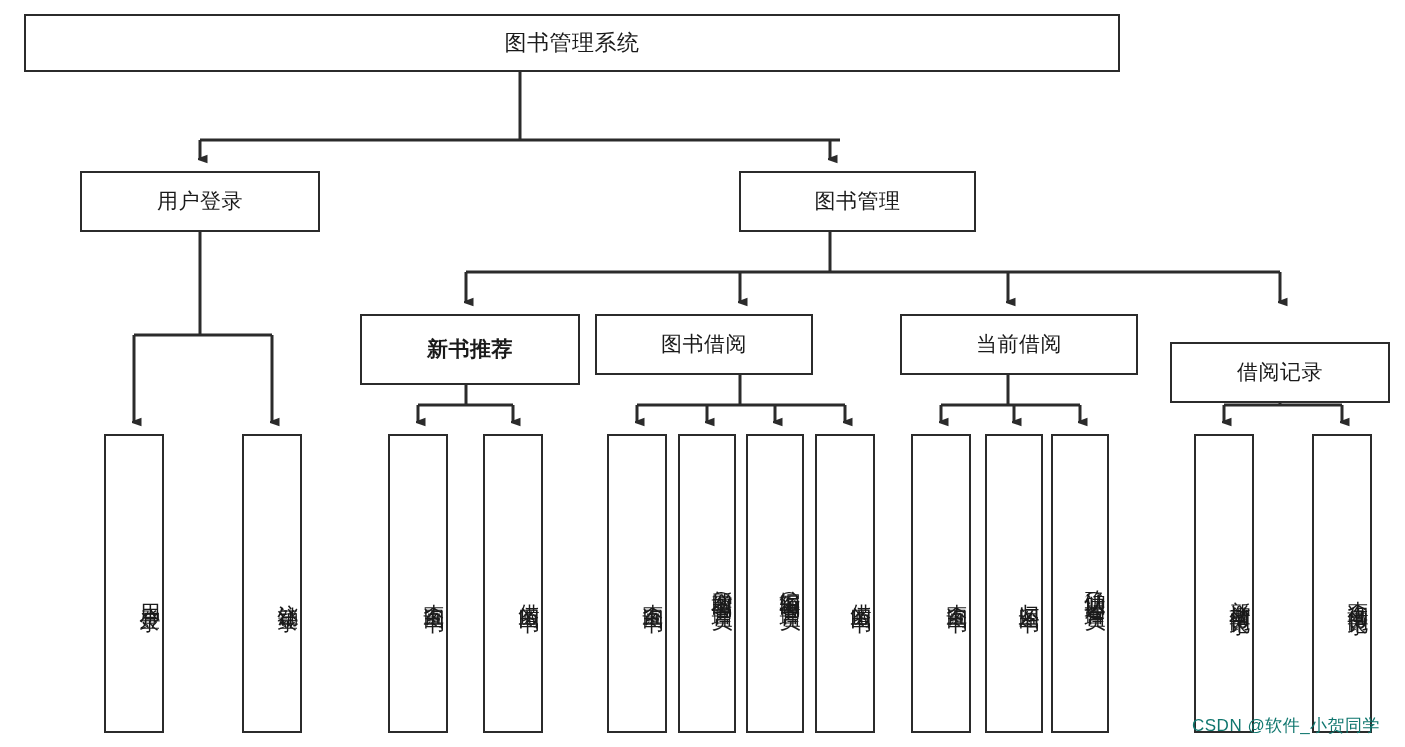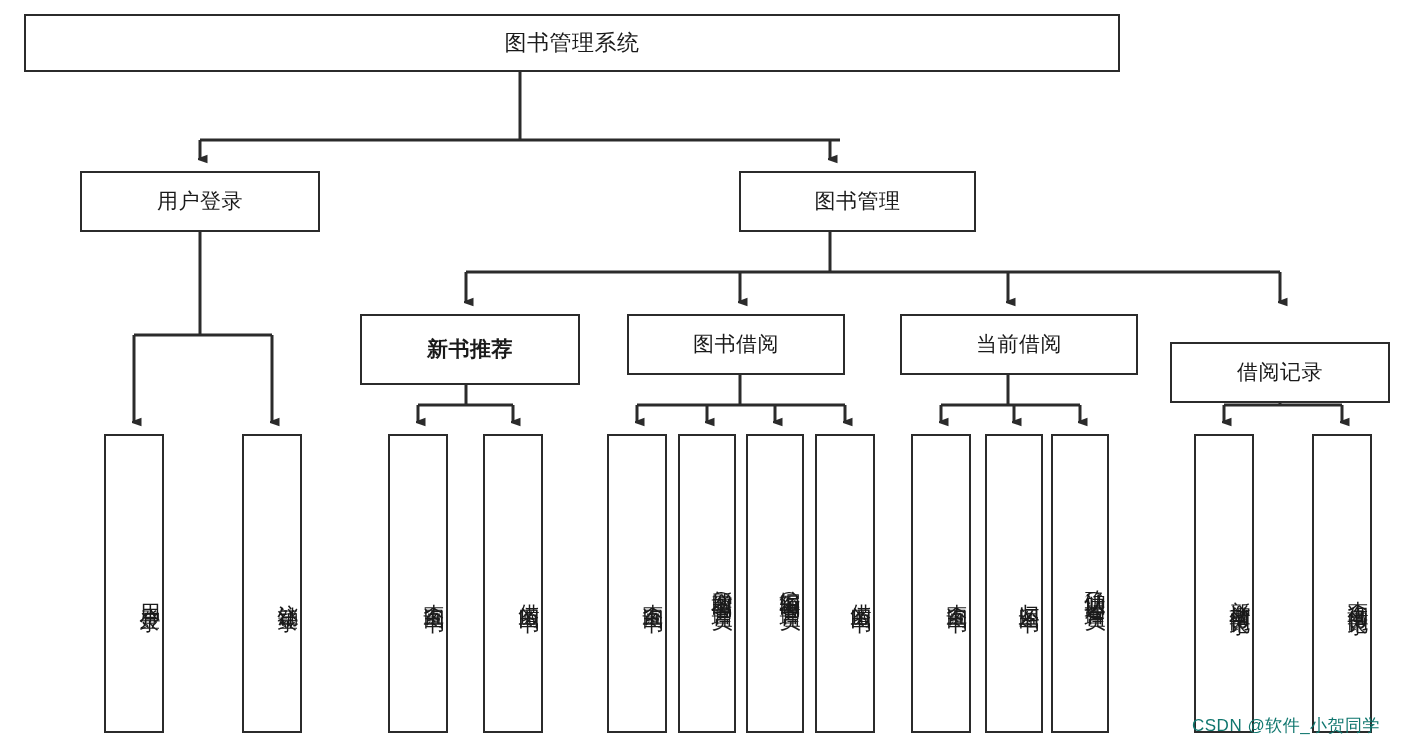--- a/index.html
+++ b/index.html
@@ -114,21 +114,21 @@
       <path d="M1342,405 L1342,422" marker-end="url(#arrow)"></path>
     </g>
   </svg>
 
   <div class="node horiz root" style="left:24px;top:14px;width:1096px;height:58px;">图书管理系统</div>
 
   <div class="node horiz" style="left:80px;top:171px;width:240px;height:61px;">用户登录</div>
   <div class="node horiz" style="left:711px;top:171px;width:237px;height:61px;margin-left:28px;">图书管理</div>
 
   <div class="node horiz" style="left:360px;top:314px;width:220px;height:71px;font-weight:bold;">新书推荐</div>
-  <div class="node horiz" style="left:627px;top:314px;width:218px;height:61px;">图书借阅</div>
+  <div class="node horiz" style="left:595px;top:314px;width:218px;height:61px;">图书借阅</div>
   <div class="node horiz" style="left:900px;top:314px;width:238px;height:61px;">当前借阅</div>
   <div class="node horiz" style="left:1170px;top:314px;width:220px;height:61px;margin-top:28px;">借阅记录</div>
 
   <div class="node vert" style="left:104px;top:434px;width:60px;height:299px;">用户登录</div>
   <div class="node vert" style="left:242px;top:434px;width:60px;height:299px;">注销登录</div>
   <div class="node vert" style="left:388px;top:434px;width:60px;height:299px;">查询图书</div>
   <div class="node vert" style="left:483px;top:434px;width:60px;height:299px;">借阅图书</div>
   <div class="node vert" style="left:607px;top:434px;width:60px;height:299px;">查询图书</div>
   <div class="node vert" style="left:678px;top:434px;width:58px;height:299px;padding-top:6px;">新增图书（管理员）</div>
   <div class="node vert" style="left:746px;top:434px;width:58px;height:299px;padding-top:6px;">编辑图书（管理员）</div>

